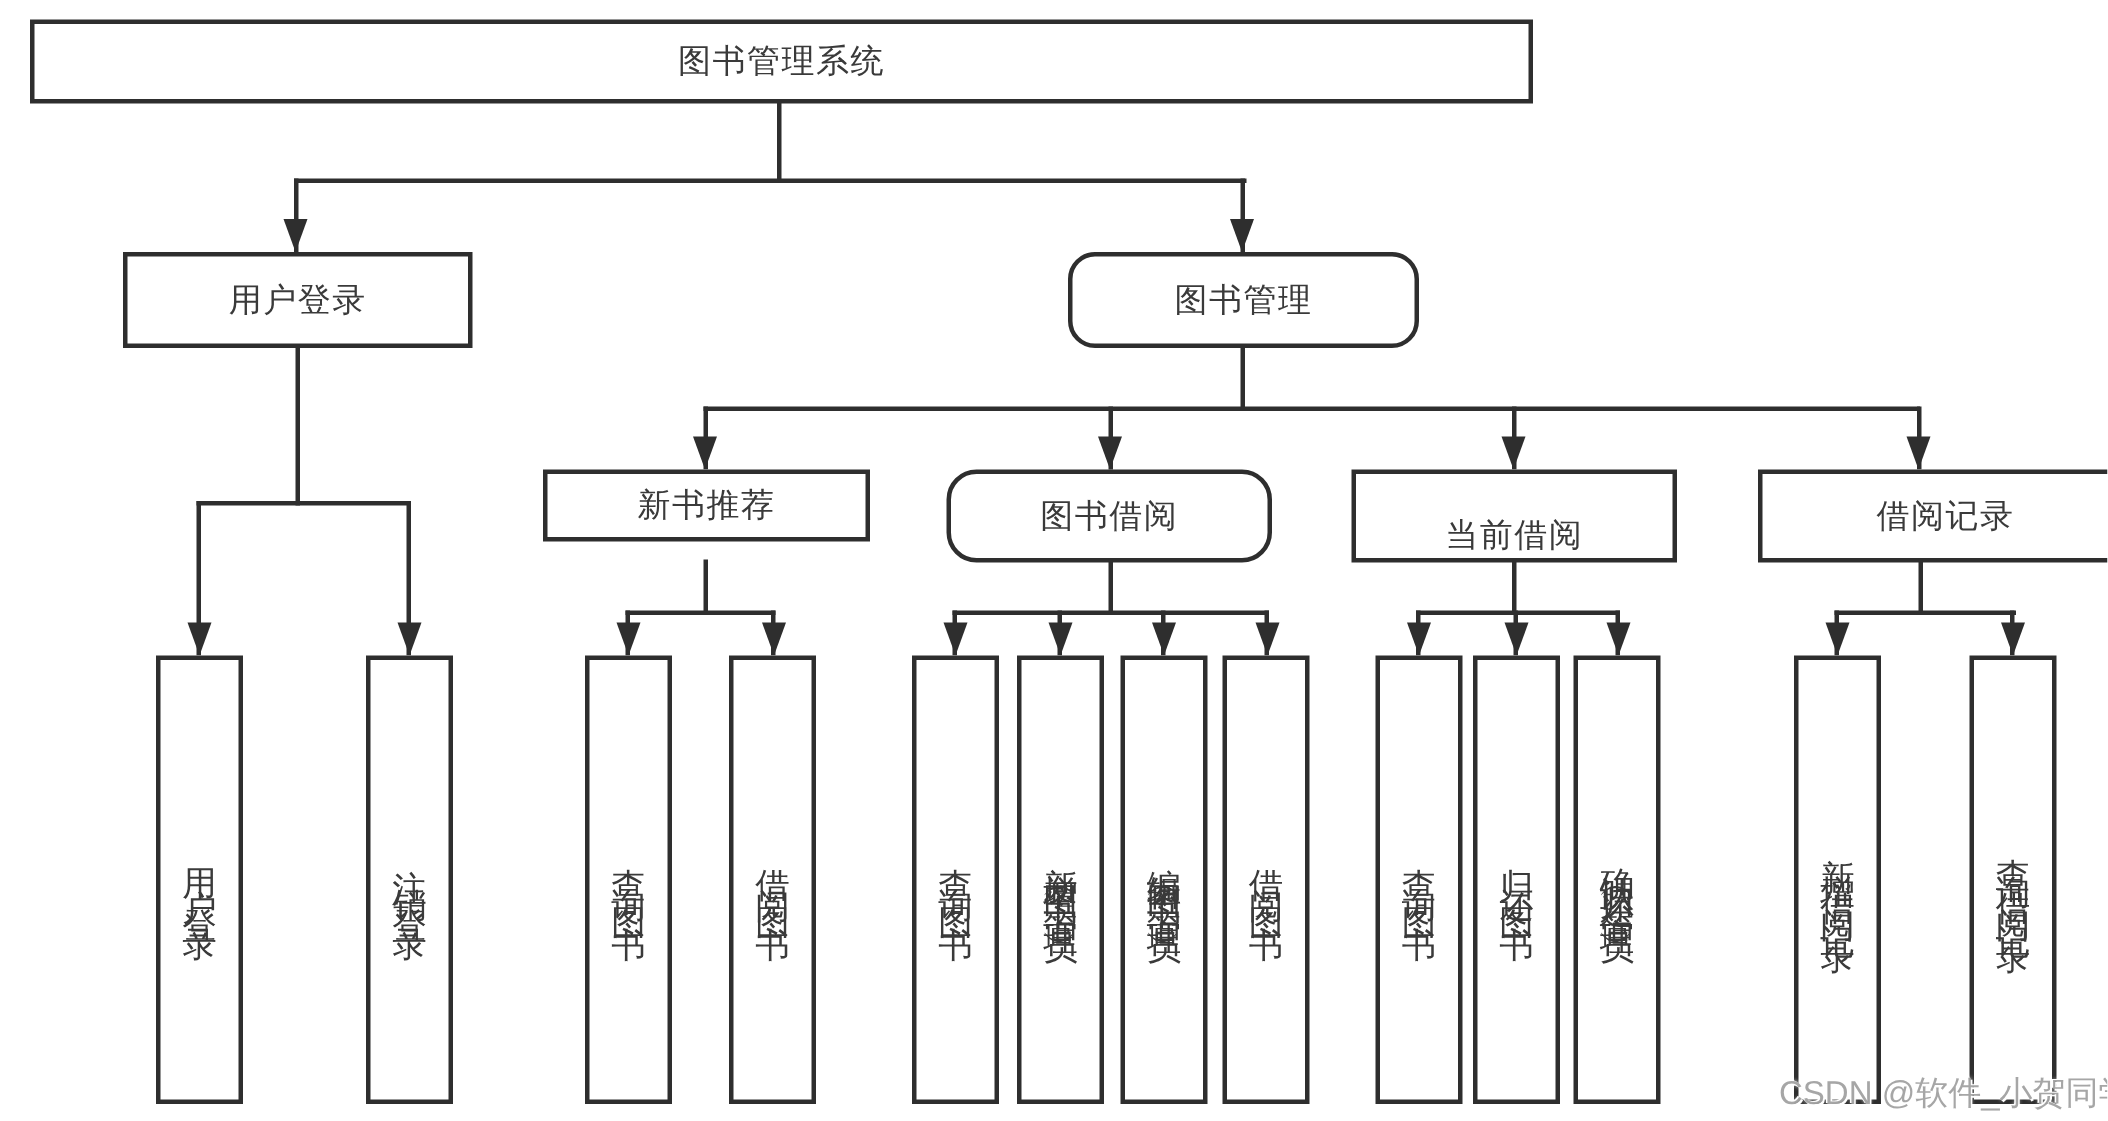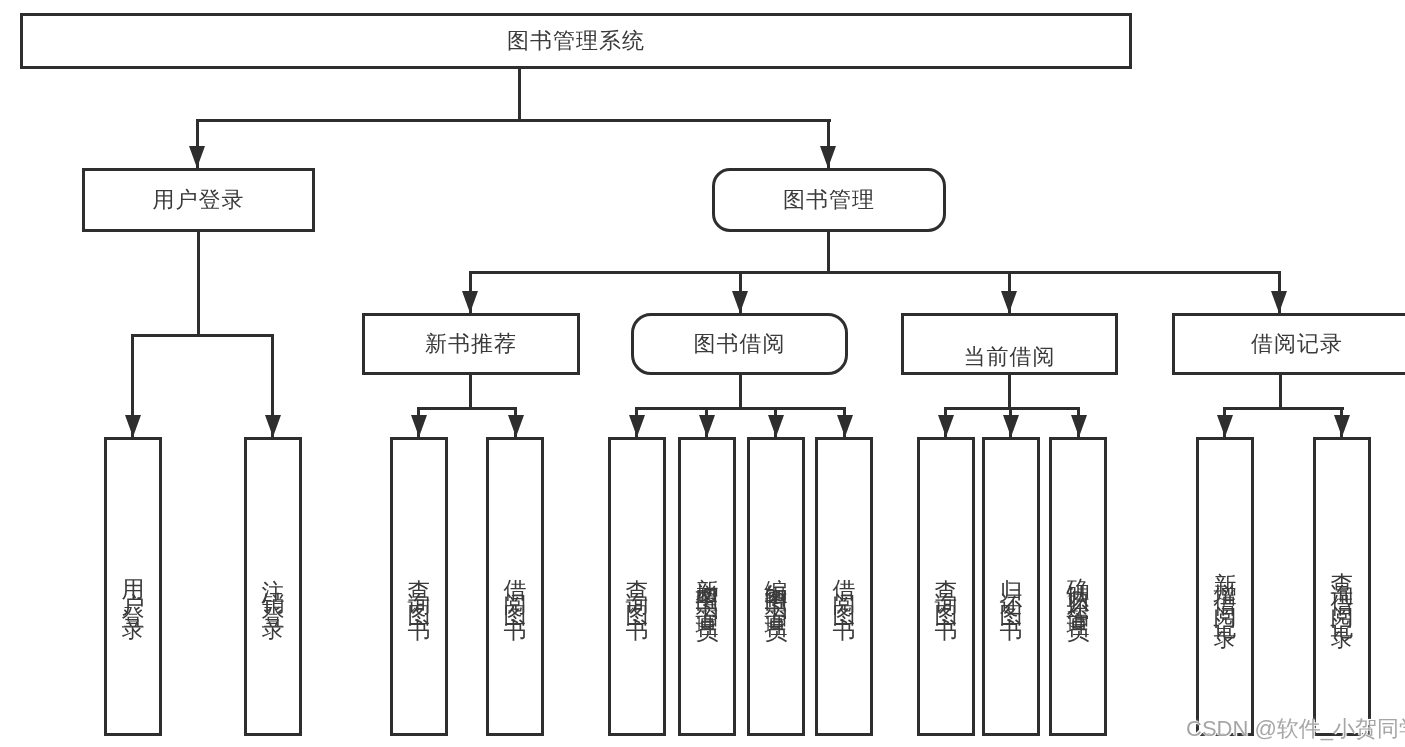--- a/index.html
+++ b/index.html
@@ -64,21 +64,21 @@
     text-shadow: 0 0 3px #ffffff, 1px 1px 0 #ffffff, -1px -1px 0 #ffffff;
     z-index: 10;
     white-space: nowrap;
   }
 </style>
 </head>
 <body>
 
 <div id="canvas">
 
-  <div class="box" style="left:20px; top:13px; width:1112px; height:56px;">
+  <div class="box" style="left:20px; top:13px; width:1002px; height:56px;">
     <span>图书管理系统</span>
   </div>
 
   <div class="vline" style="left:518px; top:67px; height:54px;"></div>
   <div class="hline" style="left:196px; top:119px; width:635px;"></div>
   <div class="vline" style="left:196px; top:119px; height:49px;"></div>
   <div class="arrow" style="left:189px; top:146px;"></div>
   <div class="vline" style="left:827px; top:119px; height:49px;"></div>
   <div class="arrow" style="left:820px; top:146px;"></div>
 
@@ -100,21 +100,21 @@
   <div class="hline" style="left:469px; top:271px; width:811px;"></div>
   <div class="vline" style="left:469px; top:271px; height:42px;"></div>
   <div class="arrow" style="left:462px; top:291px;"></div>
   <div class="vline" style="left:739px; top:271px; height:42px;"></div>
   <div class="arrow" style="left:732px; top:291px;"></div>
   <div class="vline" style="left:1008px; top:271px; height:42px;"></div>
   <div class="arrow" style="left:1001px; top:291px;"></div>
   <div class="vline" style="left:1278px; top:271px; height:42px;"></div>
   <div class="arrow" style="left:1271px; top:291px;"></div>
 
-  <div class="box" style="left:362px; top:313px; width:218px; height:62px;">
+  <div class="box" style="left:362px; top:313px; width:218px; height:48px;">
     <span>新书推荐</span>
   </div>
   <div class="box" style="left:631px; top:313px; width:217px; height:62px;border-radius:20px;">
     <span>图书借阅</span>
   </div>
   <div class="box" style="left:901px; top:313px; width:217px; height:62px;align-items:flex-end;">
     <span>当前借阅</span>
   </div>
   <div class="box" style="left:1172px; top:313px; width:250px; height:62px;">
     <span>借阅记录</span>

